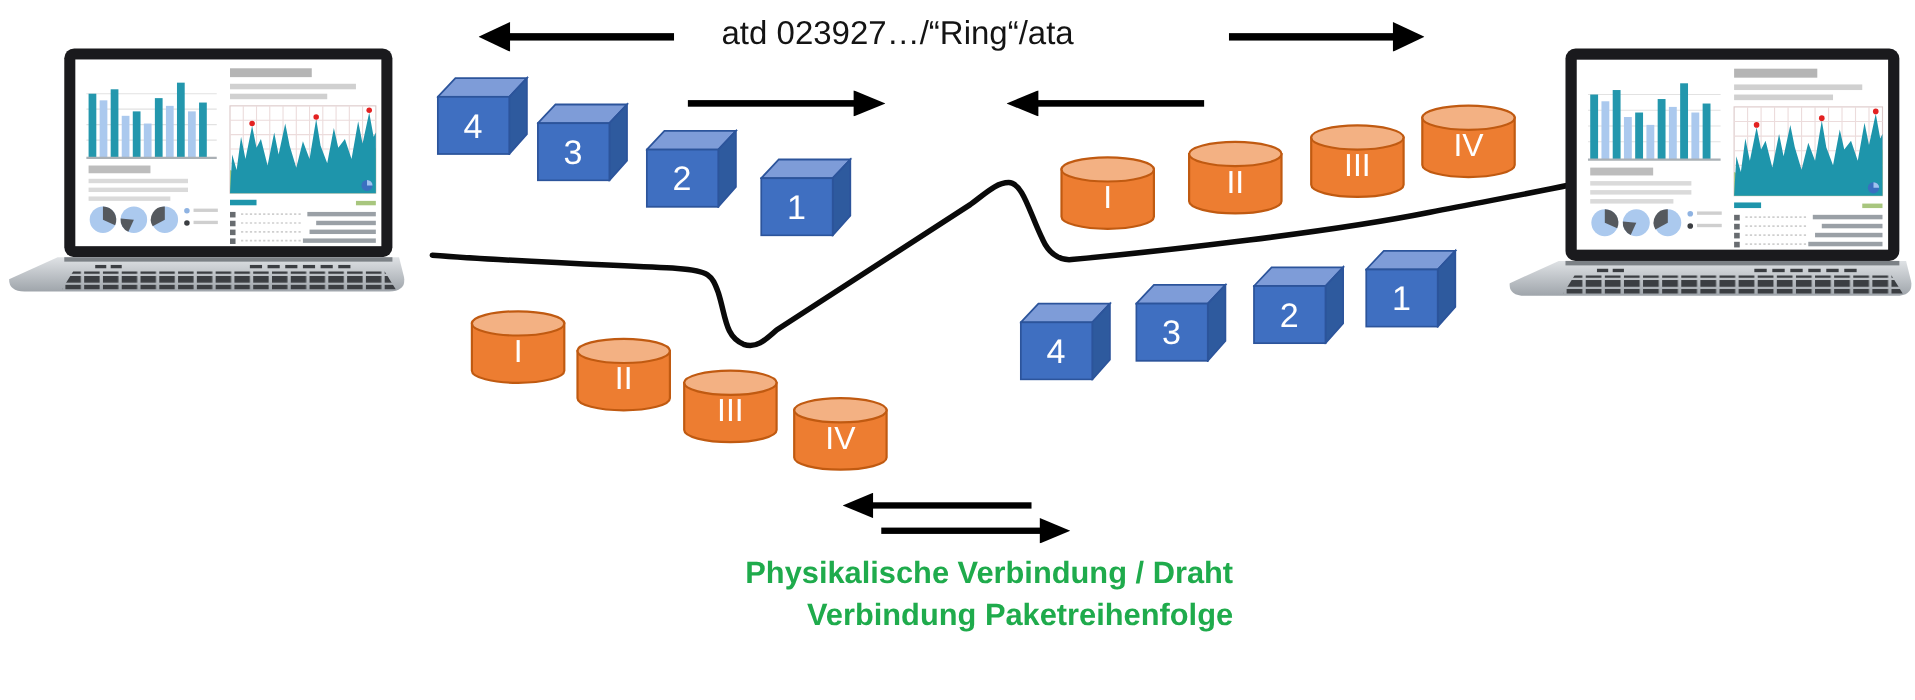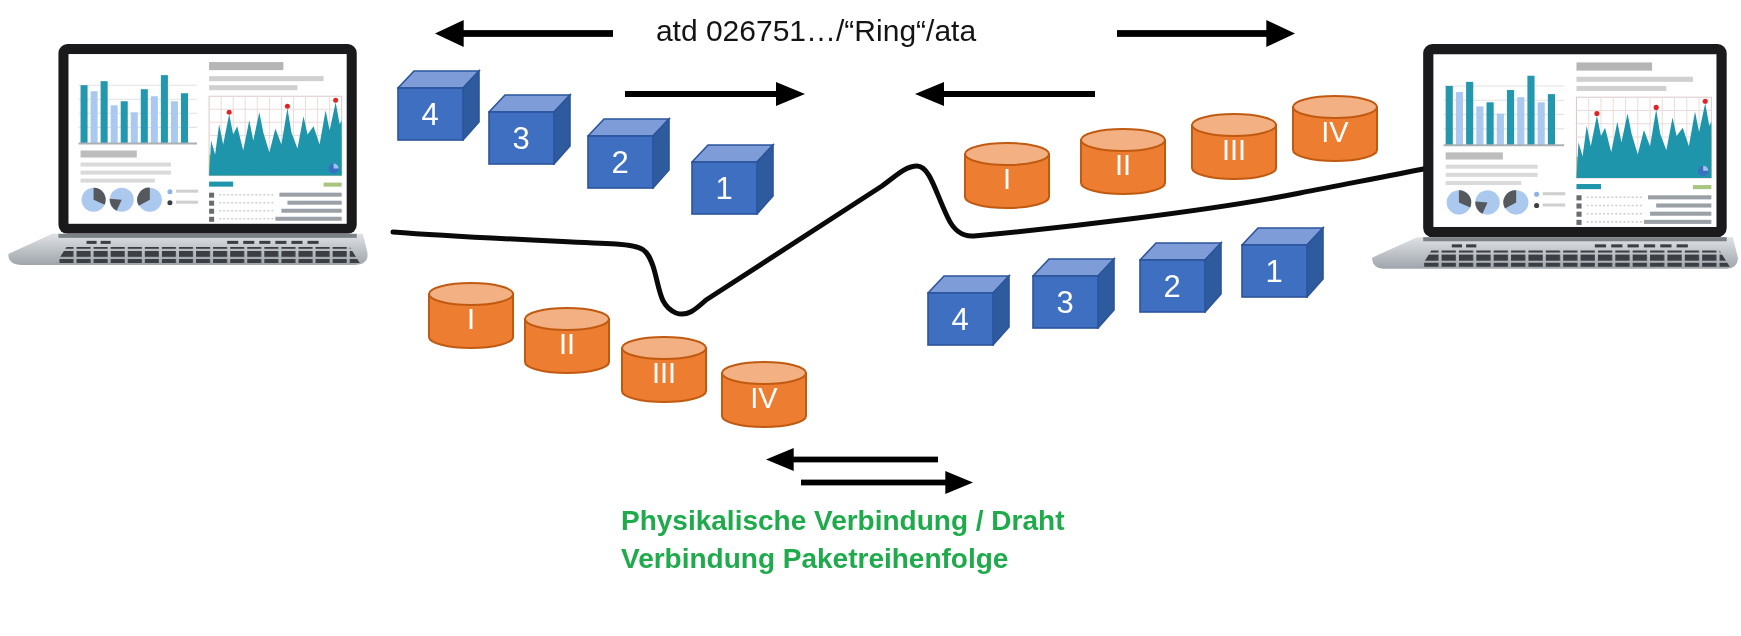--- a/index.html
+++ b/index.html
@@ -8,21 +8,21 @@
     font-family:"Liberation Sans", sans-serif;
   }
   .abs{position:absolute;}
 
   
   #title{
     left:566px;top:14px;width:500px;text-align:center;
     font-size:30px;color:#141414;letter-spacing:0px;z-index:4;
   }
   #caption{
-    left:621px;top:502px;width:500px;text-align:left;z-index:4;
+    left:621px;top:502px;width:500px;text-align:right;z-index:4;
     font-size:28px;font-weight:bold;color:#1FAB4C;line-height:38px;
   }
 
   
   .arrow{z-index:3;}
   .arrow svg{display:block;width:100%;height:100%;}
   .black-arrow{color:#0d0d0d;}
   .blue-arrow{color:#4472C4;}
   .orange-arrow{color:#C55A11;}
   .green-arrow{color:#1FB14C;}
@@ -193,21 +193,21 @@
     <svg viewBox="0 0 358 228">
         <use href="#laptop"></use>
       </svg>
   </div>
   <div class="laptop abs" style="left:1372px;top:42px;width:366px;height:233px;">
     <svg viewBox="0 0 358 228">
         <use href="#laptop"></use>
       </svg>
   </div>
 
-  <div id="title" class="abs">atd 026751…/“Ring“/ata</div>
+  <div id="title" class="abs">atd 023927…/“Ring“/ata</div>
 
   <div class="arrow black-arrow abs" style="left:435px;top:20px;width:178px;height:27px;">
     <svg viewBox="0 0 180 28" preserveAspectRatio="none">
         <use href="#arrow-left"></use>
       </svg>
   </div>
   <div class="arrow black-arrow abs" style="left:1117px;top:20px;width:178px;height:27px;">
     <svg viewBox="0 0 180 28" preserveAspectRatio="none">
         <use href="#arrow-right"></use>
       </svg>

